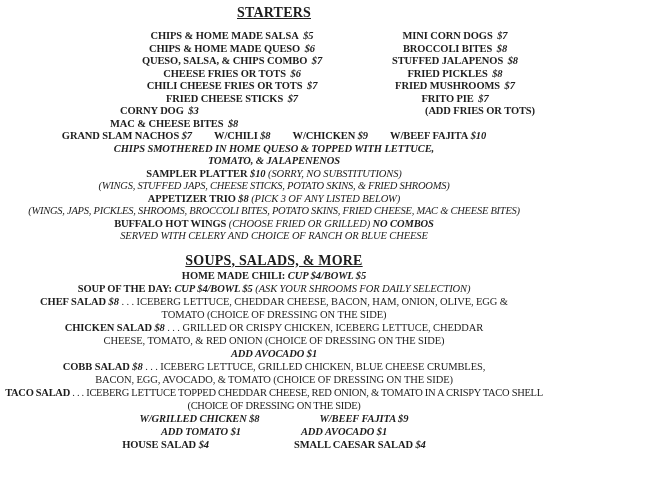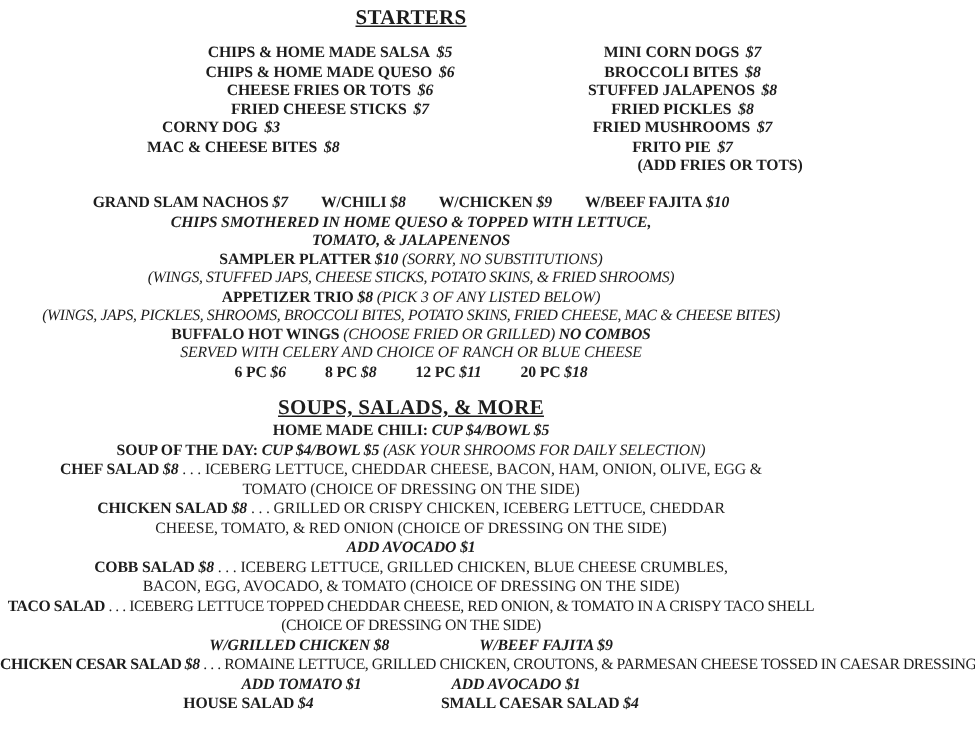--- a/index.html
+++ b/index.html
@@ -19,21 +19,21 @@
     font-size:10.5px;line-height:12.5px;text-align:center;letter-spacing:-0.1px;
   }
   .soups .line{line-height:13px;}
   .b{font-weight:bold;}
   .bi{font-weight:bold;font-style:italic;}
   .n{font-style:italic;font-weight:normal;}
   .d{font-weight:normal;}
   .price{margin-left:2px;}
   
   .starters-cols{position:relative;height:100px;margin-top:9px;}
-  .col-left{position:absolute;left:70px;top:0;width:300px;}
+  .col-left{position:absolute;left:82px;top:0;width:300px;}
   .col-right{position:absolute;left:330px;top:0;width:250px;}
   .item{font-size:10.5px;line-height:12.5px;text-align:center;white-space:nowrap;letter-spacing:-0.1px;}
   .shift-a{text-align:left;padding-left:38px;}
   .shift-b{text-align:left;padding-left:28px;}
   .shift-r{position:relative;left:25px;}
   
   .flexline{display:flex;justify-content:center;align-items:baseline;}
   .gap-lg{gap:26px;}
   .gap-md{gap:22px;}
   .gap-xl{gap:60px;}
@@ -53,21 +53,23 @@
 <body>
 
 <div class="page">
 
   <div class="section-title t1">STARTERS</div>
 
   <div class="starters-cols">
     <div class="col-left">
       <div class="item"><span class="b">CHIPS &amp; HOME MADE SALSA</span> <span class="bi price">$5</span></div>
       <div class="item"><span class="b">CHIPS &amp; HOME MADE QUESO</span> <span class="bi price">$6</span></div>
+      <div class="item"><span class="b">QUESO, SALSA, &amp; CHIPS COMBO</span> <span class="bi price">$7</span></div>
       <div class="item"><span class="b">CHEESE FRIES OR TOTS</span> <span class="bi price">$6</span></div>
+      <div class="item"><span class="b">CHILI CHEESE FRIES OR TOTS</span> <span class="bi price">$7</span></div>
       <div class="item"><span class="b">FRIED CHEESE STICKS</span> <span class="bi price">$7</span></div>
       <div class="item shift-a"><span class="b">CORNY DOG</span> <span class="bi price">$3</span></div>
       <div class="item shift-b"><span class="b">MAC &amp; CHEESE BITES</span> <span class="bi price">$8</span></div>
     </div>
     <div class="col-right">
       <div class="item"><span class="b">MINI CORN DOGS</span> <span class="bi price">$7</span></div>
       <div class="item"><span class="b">BROCCOLI BITES</span> <span class="bi price">$8</span></div>
       <div class="item"><span class="b">STUFFED JALAPENOS</span> <span class="bi price">$8</span></div>
       <div class="item"><span class="b">FRIED PICKLES</span> <span class="bi price">$8</span></div>
       <div class="item"><span class="b">FRIED MUSHROOMS</span> <span class="bi price">$7</span></div>
@@ -97,26 +99,20 @@
     <span class="n">(PICK 3 OF ANY LISTED BELOW)</span>
   </div>
   <div class="line n contents">(WINGS, JAPS, PICKLES, SHROOMS, BROCCOLI BITES, POTATO SKINS, FRIED CHEESE, MAC &amp; CHEESE BITES)</div>
 
   <div class="line">
     <span class="b">BUFFALO HOT WINGS</span>
     <span class="n">(CHOOSE FRIED OR GRILLED)</span>
     <span class="bi">NO COMBOS</span>
   </div>
   <div class="line n">SERVED WITH CELERY AND CHOICE OF RANCH OR BLUE CHEESE</div>
-  <div class="line flexline gap-lg">
-    <span class="seg"><span class="b">6 PC</span> <span class="bi">$6</span></span>
-    <span class="seg"><span class="b">8 PC</span> <span class="bi">$8</span></span>
-    <span class="seg"><span class="b">12 PC</span> <span class="bi">$11</span></span>
-    <span class="seg"><span class="b">20 PC</span> <span class="bi">$18</span></span>
-  </div>
 
   <div class="soups">
     <div class="section-title t2">SOUPS, SALADS, &amp; MORE</div>
 
     <div class="line">
       <span class="b">HOME MADE CHILI:</span>
       <span class="bi">CUP $4/BOWL $5</span>
     </div>
     <div class="line">
       <span class="b">SOUP OF THE DAY:</span>
@@ -147,25 +143,20 @@
 
     <div class="line wrapblock w-taco">
       <span class="b">TACO SALAD</span>
       <span class="d">. . . ICEBERG LETTUCE TOPPED CHEDDAR CHEESE, RED ONION, &amp; TOMATO IN A CRISPY TACO SHELL (CHOICE OF DRESSING ON THE SIDE)</span>
     </div>
     <div class="line flexline gap-xl">
       <span class="seg bi"><span>W/GRILLED CHICKEN</span> <span>$8</span></span>
       <span class="seg bi"><span>W/BEEF FAJITA</span> <span>$9</span></span>
     </div>
 
-    <div class="line w-cesar">
-      <span class="b">CHICKEN CESAR SALAD</span>
-      <span class="bi">$8</span>
-      <span class="d">. . . ROMAINE LETTUCE, GRILLED CHICKEN, CROUTONS, &amp; PARMESAN CHEESE TOSSED IN CAESAR DRESSING</span>
-    </div>
     <div class="line flexline gap-xl">
       <span class="seg bi"><span>ADD TOMATO</span> <span>$1</span></span>
       <span class="seg bi"><span>ADD AVOCADO</span> <span>$1</span></span>
     </div>
 
     <div class="line flexline gap-xxl">
       <span class="seg"><span class="b">HOUSE SALAD</span> <span class="bi">$4</span></span>
       <span class="seg"><span class="b">SMALL CAESAR SALAD</span> <span class="bi">$4</span></span>
     </div>
   </div>

